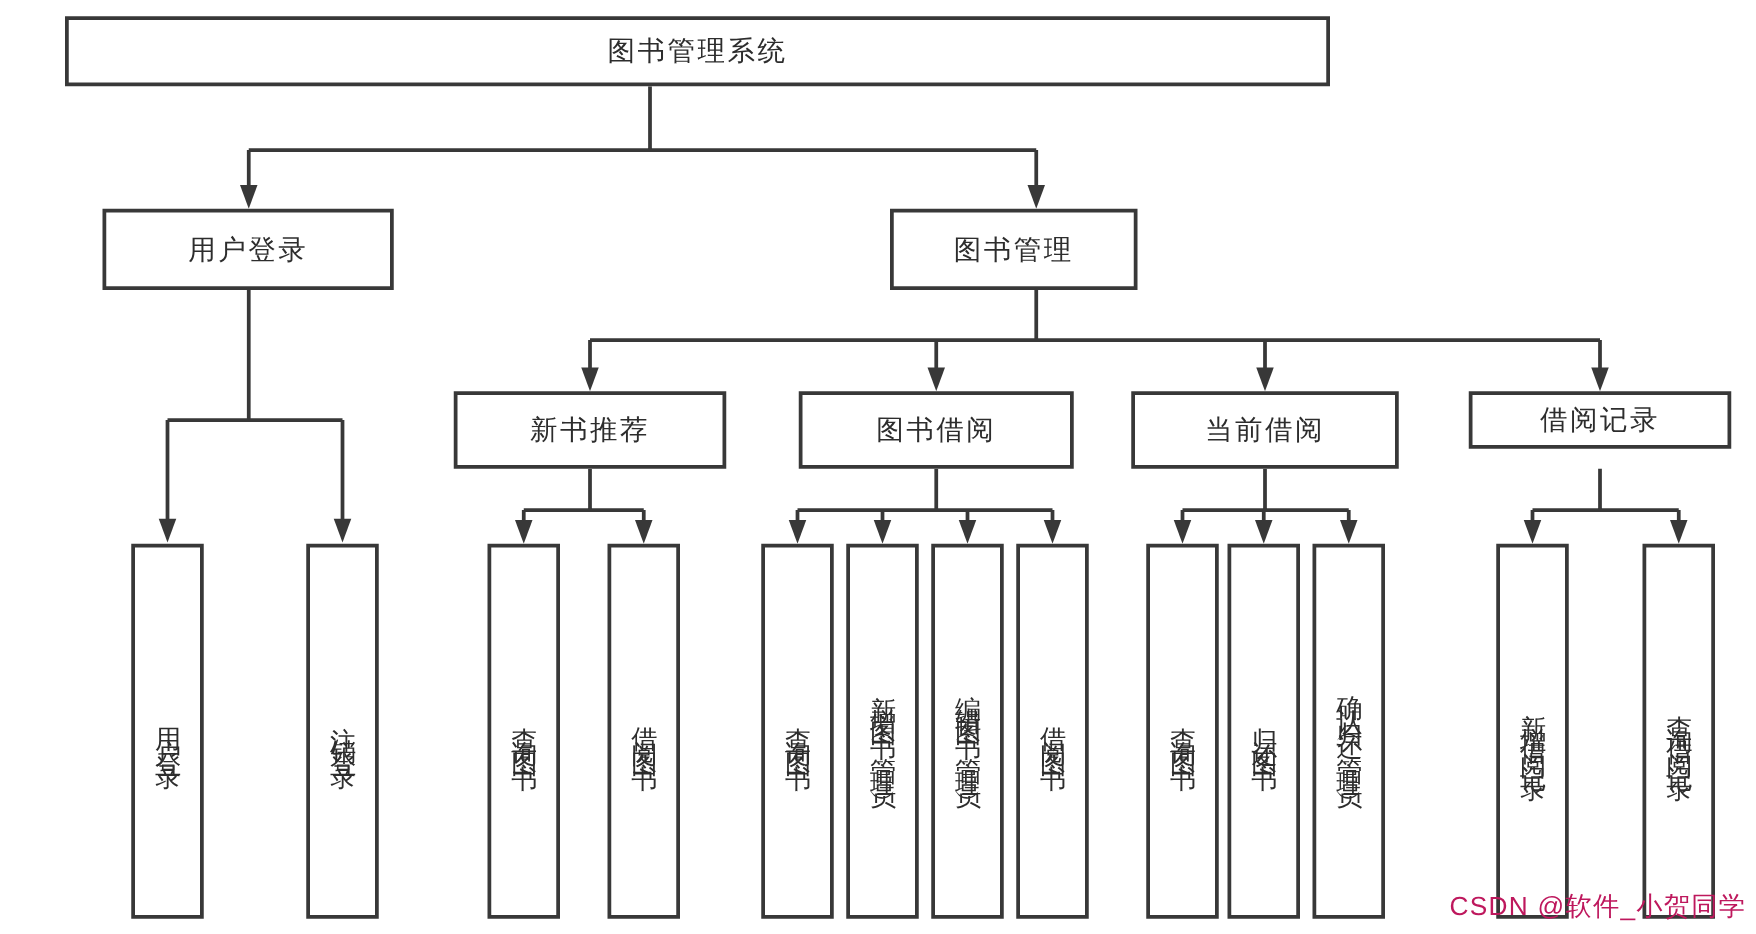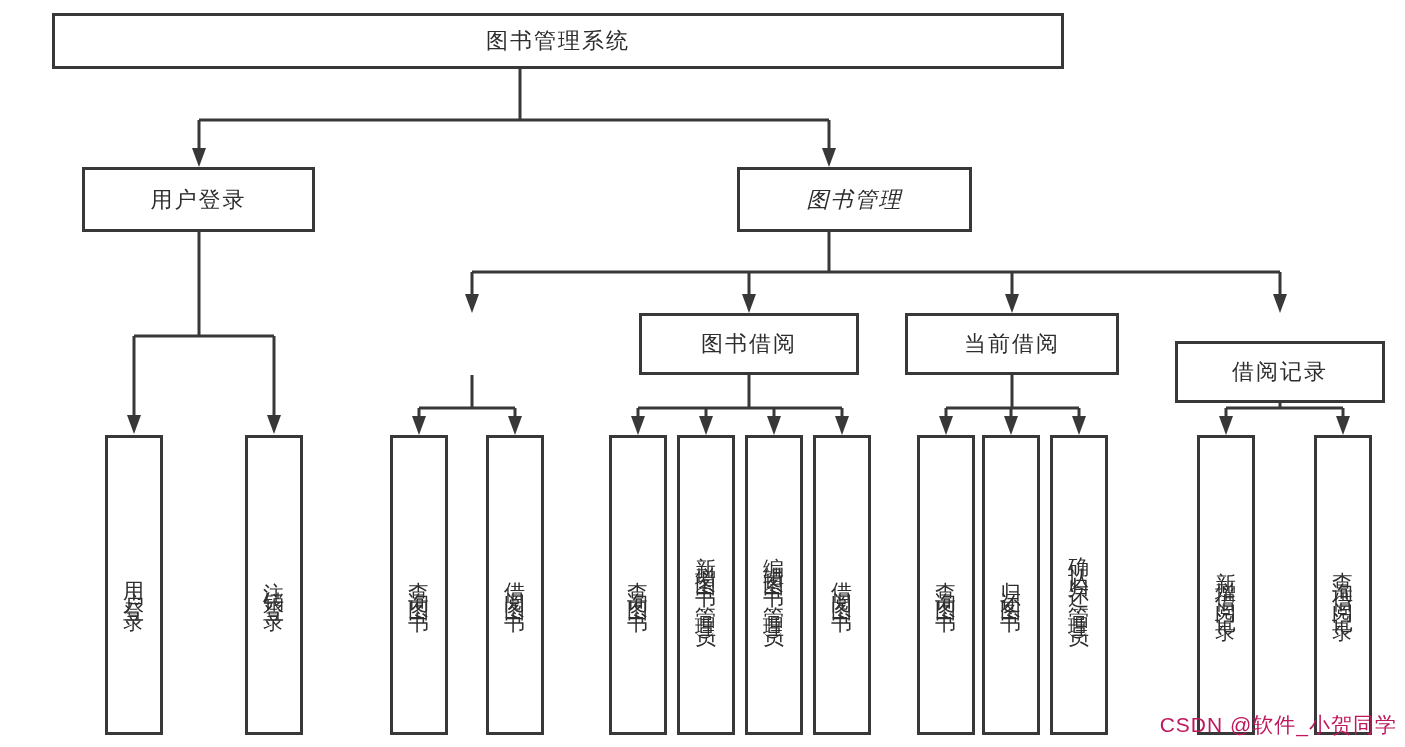--- a/index.html
+++ b/index.html
@@ -101,31 +101,34 @@
     </g>
   </svg>
 
   <div class="node hnode" style="left:12px; top:13px; width:1012px; height:56px;margin-left:40px;">
     <span>图书管理系统</span>
   </div>
 
   <div class="node hnode" style="left:82px; top:167px; width:233px; height:65px;">
     <span>用户登录</span>
   </div>
-  <div class="node hnode" style="left:737px; top:167px; width:235px; height:65px;font-style:italic;">
+  <div class="node hnode" style="left:712px; top:167px; width:198px; height:65px;">
     <span>图书管理</span>
   </div>
 
+  <div class="node hnode" style="left:363px; top:313px; width:218px; height:62px;">
+    <span>新书推荐</span>
+  </div>
   <div class="node hnode" style="left:905px; top:313px; width:214px; height:62px;">
     <span>当前借阅</span>
   </div>
   <div class="node hnode" style="left:639px; top:313px; width:220px; height:62px;">
     <span>图书借阅</span>
   </div>
-  <div class="node hnode" style="left:1175px; top:313px; width:210px; height:62px;margin-top:28px;">
+  <div class="node hnode" style="left:1175px; top:313px; width:210px; height:46px;">
     <span>借阅记录</span>
   </div>
 
   <div class="node vnode" style="left:105px;">
     <span class="vlabel">用户登录</span>
   </div>
   <div class="node vnode" style="left:245px;">
     <span class="vlabel">注销登录</span>
   </div>
 

